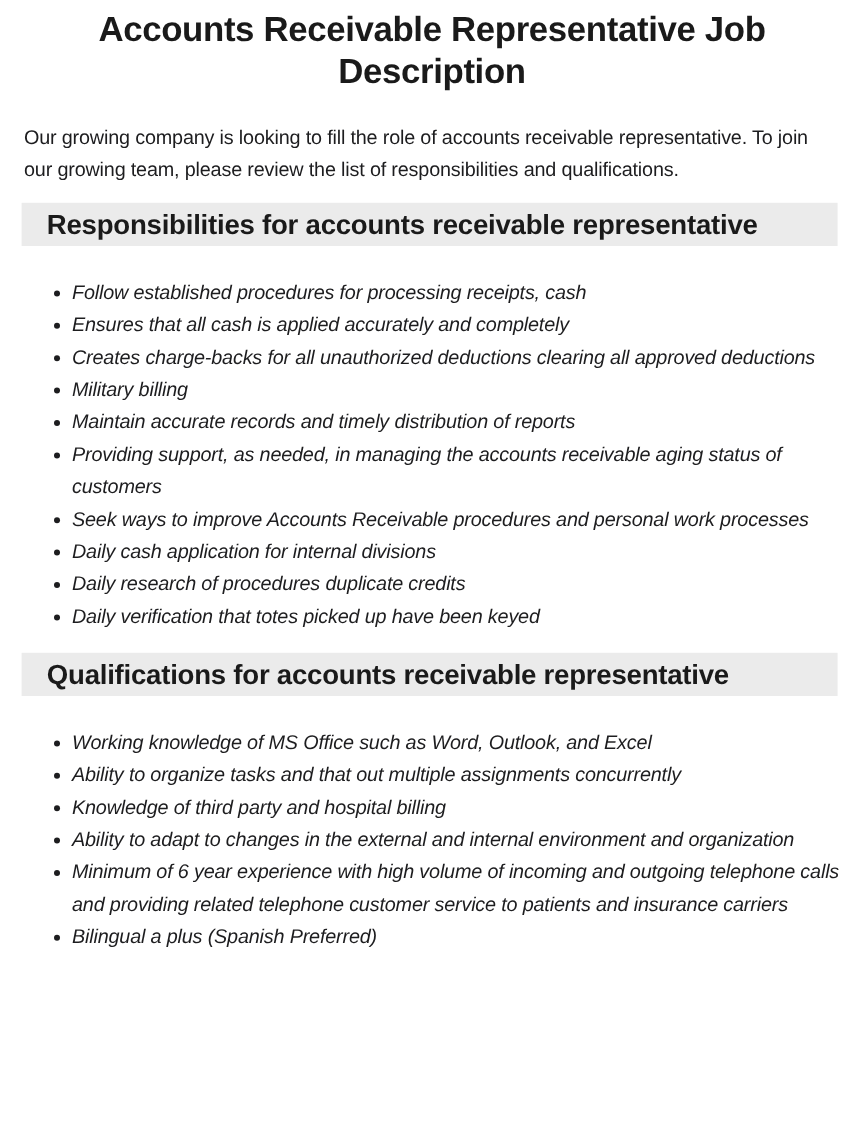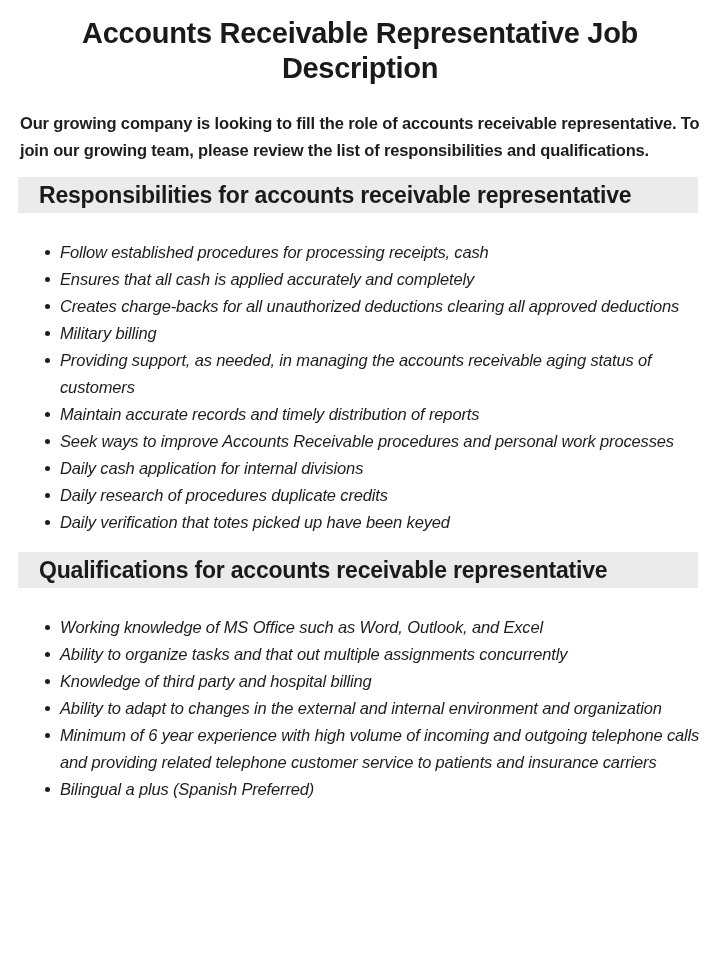--- a/index.html
+++ b/index.html
@@ -14,36 +14,35 @@
     font-family: "Liberation Sans", sans-serif;
     color: #1d1d1f;
     -webkit-font-smoothing: antialiased;
   }
   .page {
     width: 720px;
     height: 957px;
     box-sizing: border-box;
   }
   .page-title {
-    margin: 8px auto;
+    margin: 0 auto;
     padding-top: 8px;
     max-width: 625px;
     font-size: 29px;
     line-height: 35px;
     font-weight: bold;
     text-align: center;
     letter-spacing: -0.3px;
     color: #1a1a1a;
   }
   .intro {
     margin: 24px 20px 4px 20px;
     font-size: 16.5px;
     line-height: 27px;
     letter-spacing: -0.15px;
-    font-weight: bold;
   }
   .section-bar {
     margin: 13px 22px 0 18px;
     background: #ebebeb;
     padding: 8px 10px 8px 21px;
     font-size: 23px;
     font-weight: bold;
     line-height: 20px;
     letter-spacing: -0.2px;
     color: #1a1a1a;
@@ -84,22 +83,22 @@
 
   <p class="intro">Our growing company is looking to fill the role of accounts receivable representative. To join our growing team, please review the list of responsibilities and qualifications.</p>
 
   <div class="section">
     <div class="section-bar responsibilities">Responsibilities for accounts receivable representative</div>
     <ul class="bullet-list">
         <li>Follow established procedures for processing receipts, cash</li>
         <li>Ensures that all cash is applied accurately and completely</li>
         <li>Creates charge-backs for all unauthorized deductions clearing all approved deductions</li>
         <li>Military billing</li>
+        <li>Maintain accurate records and timely distribution of reports</li>
         <li>Providing support, as needed, in managing the accounts receivable aging status of customers</li>
-        <li>Maintain accurate records and timely distribution of reports</li>
         <li>Seek ways to improve Accounts Receivable procedures and personal work processes</li>
         <li>Daily cash application for internal divisions</li>
         <li>Daily research of procedures duplicate credits</li>
         <li>Daily verification that totes picked up have been keyed</li>
       </ul>
   </div>
 
   <div class="section">
     <div class="section-bar qualifications">Qualifications for accounts receivable representative</div>
     <ul class="bullet-list">

